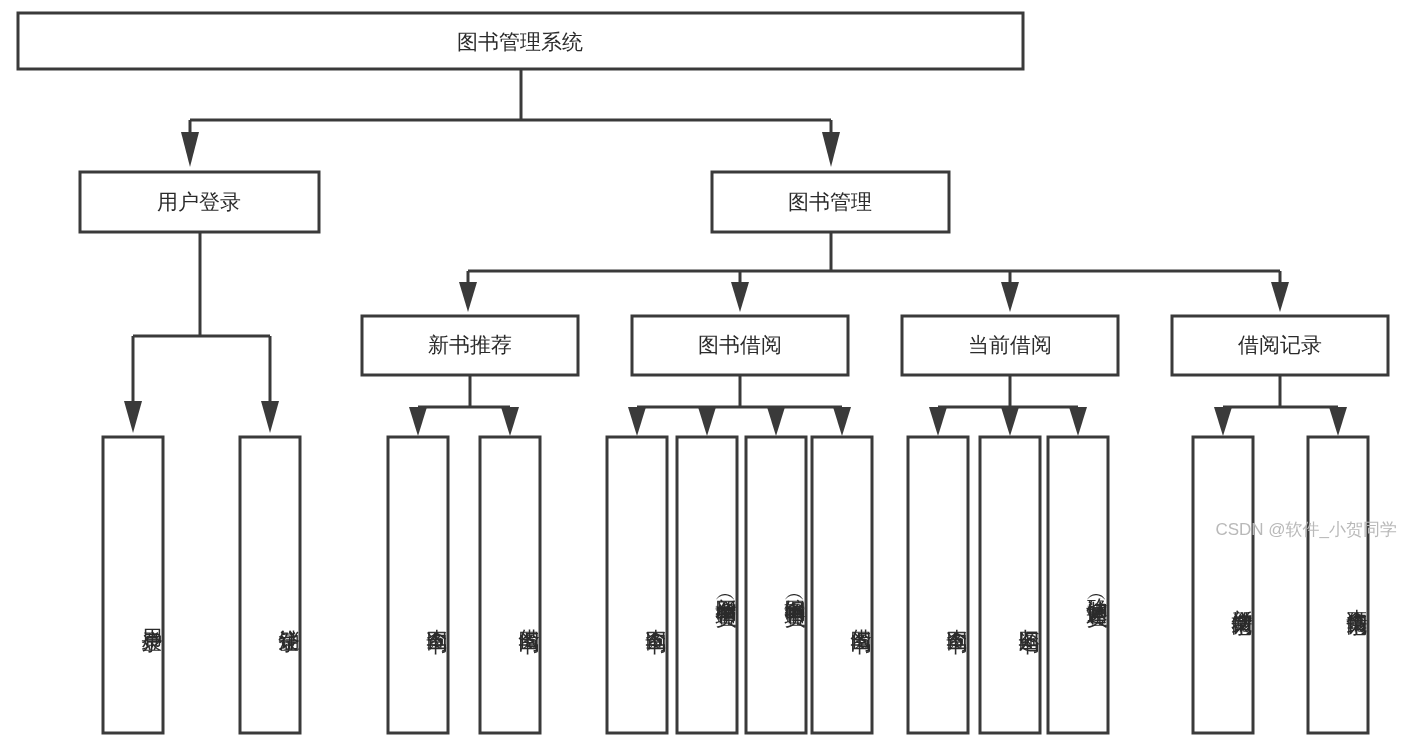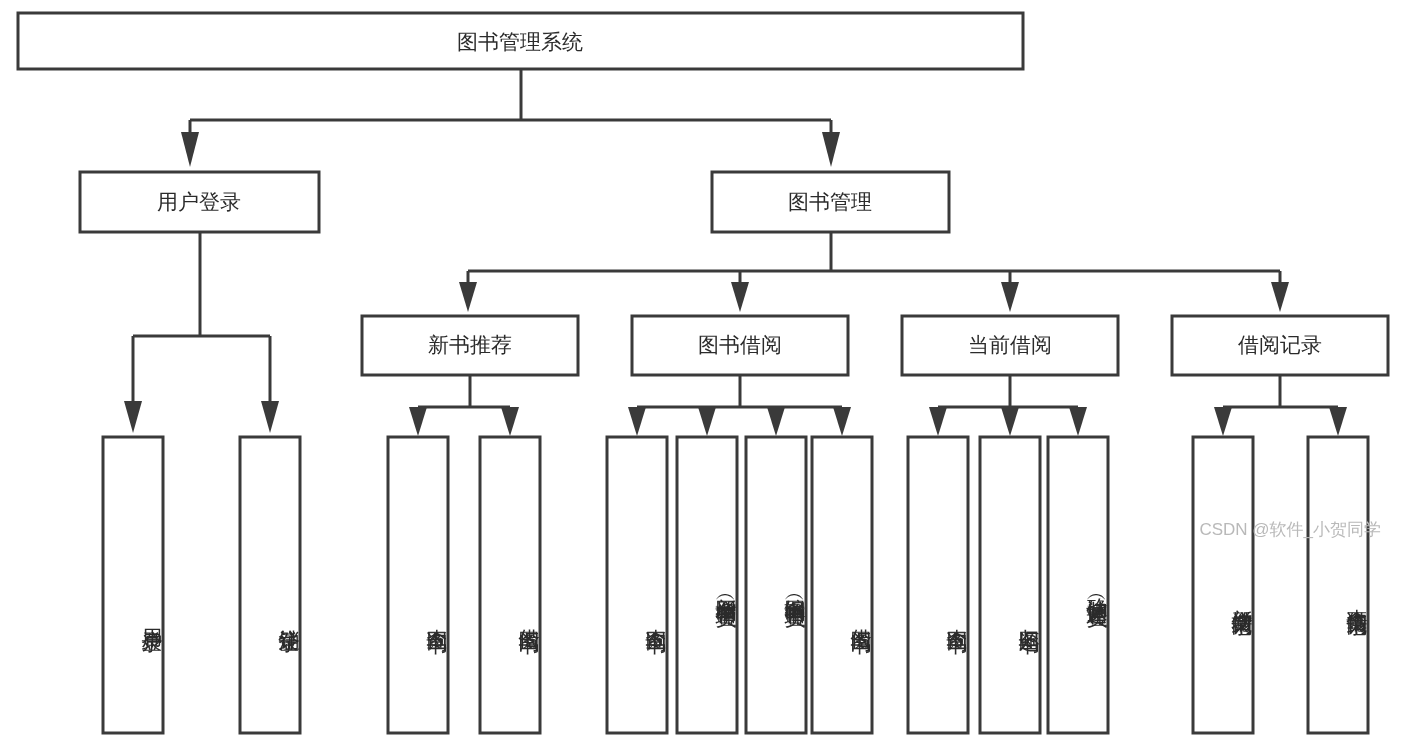--- a/index.html
+++ b/index.html
@@ -59,21 +59,21 @@
     font-size: 21px;
     line-height: 1.04;
     color: #2b2b2b;
     letter-spacing: 1.5px;
     white-space: nowrap;
     pointer-events: none;
     font-family: "Liberation Sans", "DejaVu Sans", sans-serif;
   }
   .watermark {
     position: absolute;
-    right: 24px;
+    right: 8px;
     bottom: 6px;
     font-size: 17px;
     color: #b9b9b9;
     font-family: "Liberation Sans", "DejaVu Sans", sans-serif;
     white-space: nowrap;
     pointer-events: none;
   }
 </style>
 </head>
 <body>

